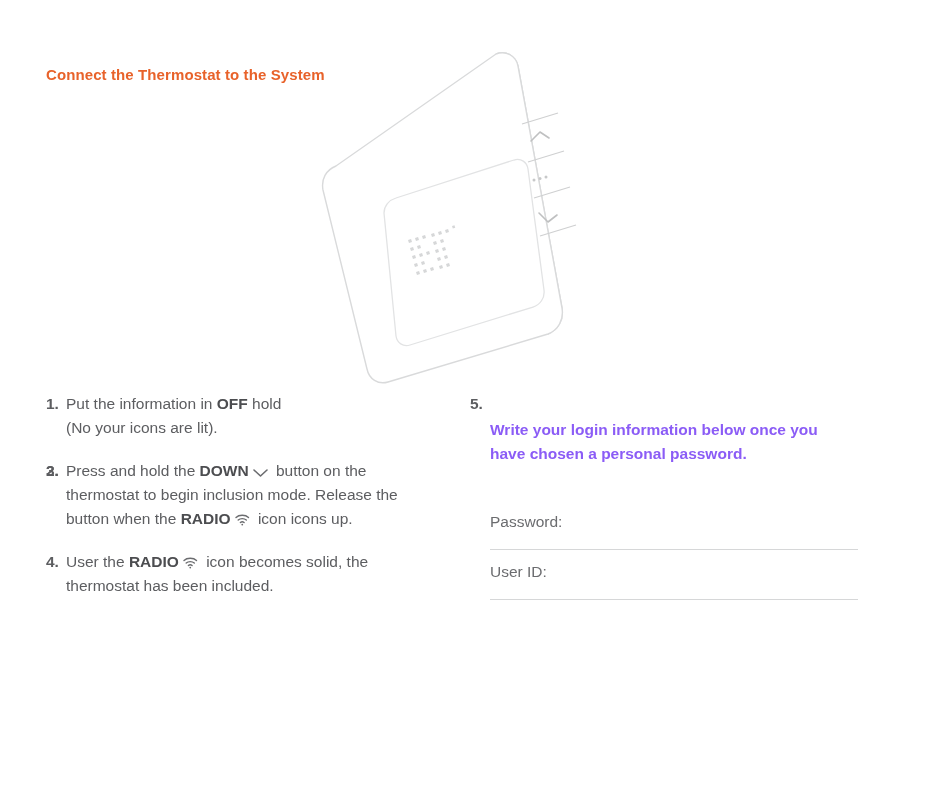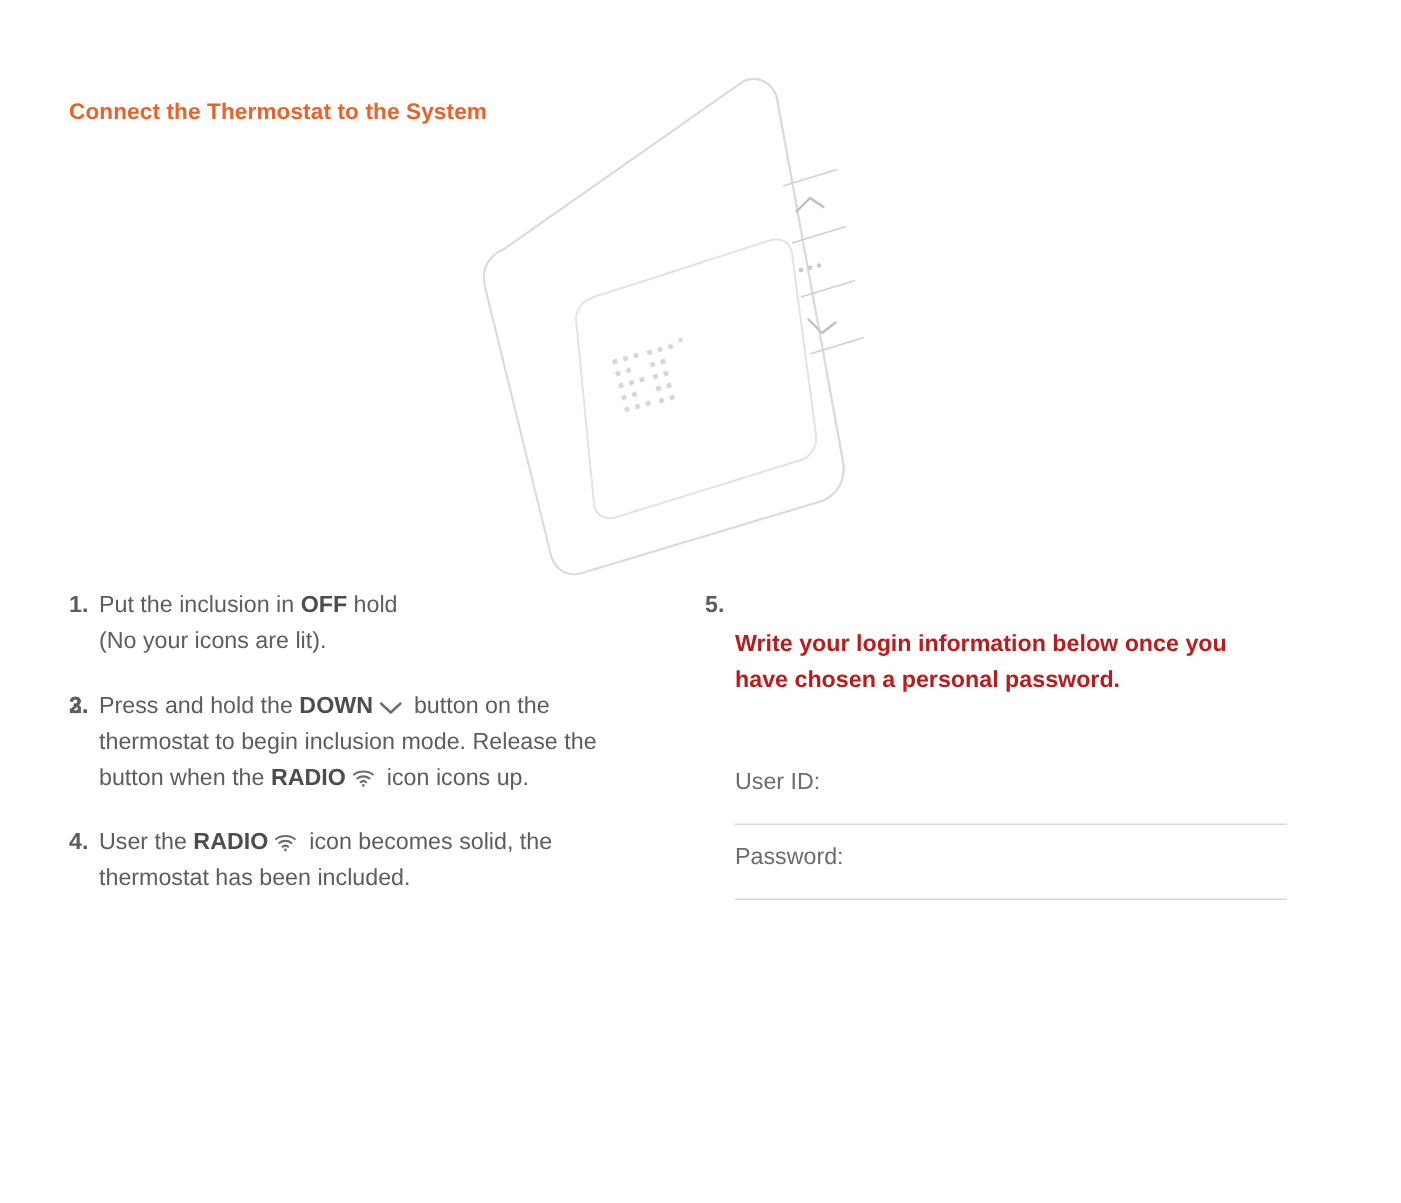--- a/index.html
+++ b/index.html
@@ -85,21 +85,21 @@
     height: 10px;
   }
   .wifi {
     width: 17px;
     height: 13px;
   }
   .note {
     font-size: 15.5px;
     line-height: 24px;
     font-weight: bold;
-    color: #b91c1c;
+    color: #8b5cf6;
     margin-top: 26px;
     margin-bottom: 34px;
     padding-left: 20px;
   }
   .field {
     position: relative;
     margin-left: 20px;
     width: 368px;
     height: 50px;
     border-bottom: 1px solid #d6d7d8;
@@ -185,21 +185,21 @@
       </g>
     </svg>
   </div>
 
   <div class="columns">
 
     <div class="col-left">
 
       <div class="step">
         <span class="num">1.</span>
-        <span>Put the inclusion in </span><b>OFF</b><span> hold</span><br>
+        <span>Put the information in </span><b>OFF</b><span> hold</span><br>
         <span>(No your icons are lit).</span>
       </div>
 
       <div class="step">
         <span class="num">2.</span>
       </div>
 
       <div class="step">
         <span class="num">3.</span>
         <span>Press and hold the </span><b>DOWN</b><span class="inline-icon chev-down"><svg class="chev-down" viewBox="0 0 17 10" fill="none" stroke="#6b6c6f" stroke-width="1.6" stroke-linecap="round" stroke-linejoin="round">
@@ -226,23 +226,23 @@
 
     <div class="col-right">
 
       <div class="step">
         <span class="num">5.</span>
       </div>
 
       <div class="note">Write your login information below once you have chosen a personal password.</div>
 
       <div class="field">
+        <span class="field-label">Password:</span>
+      </div>
+
+      <div class="field">
         <span class="field-label">User ID:</span>
-      </div>
-
-      <div class="field">
-        <span class="field-label">Password:</span>
       </div>
 
     </div>
 
   </div>
 </div>
 
 </body></html>

